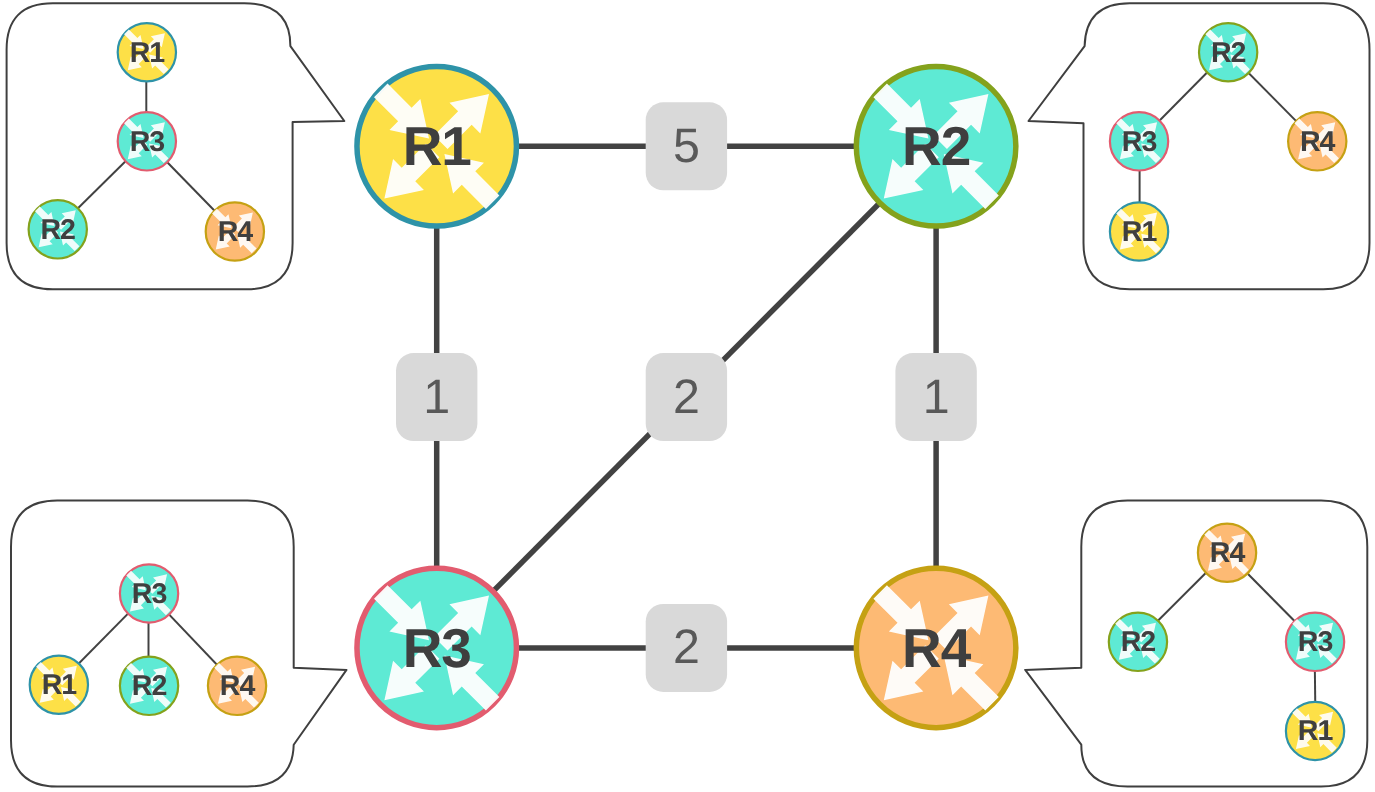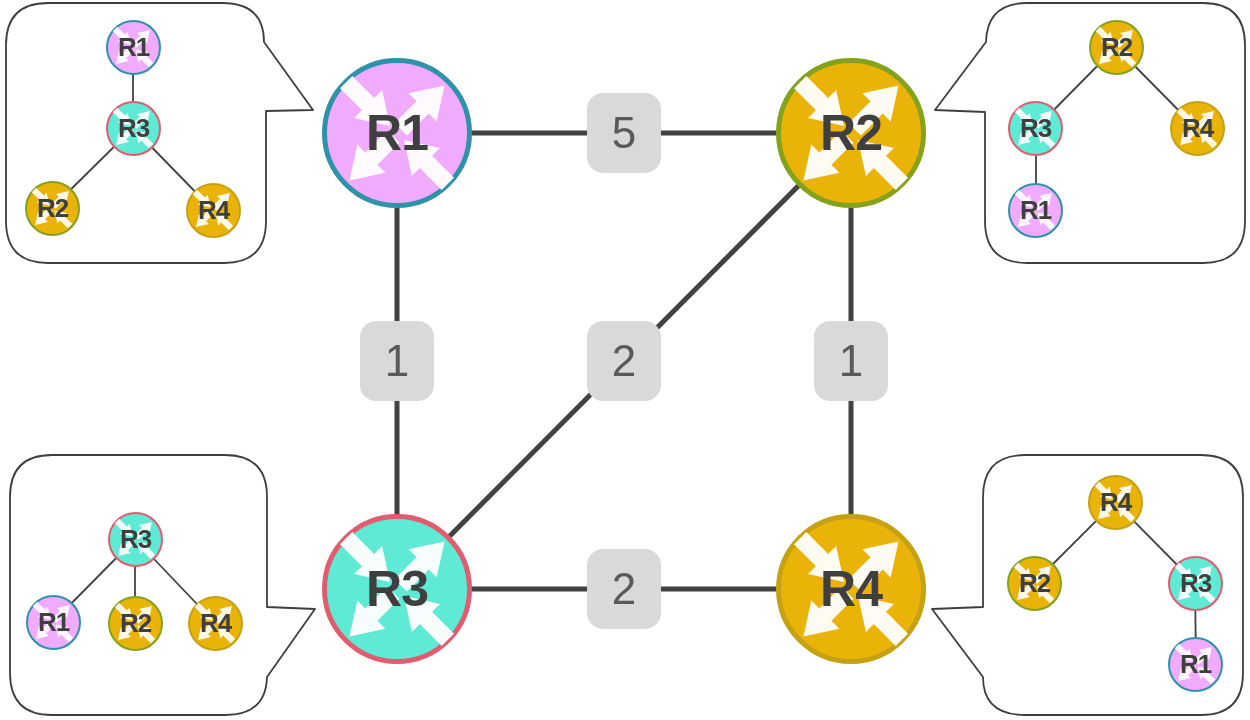--- a/index.html
+++ b/index.html
@@ -23,24 +23,24 @@
     display:flex;align-items:center;justify-content:center;
   }
   .mini .ricon{position:absolute;width:44px;height:44px;left:3px;top:3px;opacity:.9;}
   .mlabel{position:relative;font-size:26px;font-weight:bold;color:#3f3f3f;letter-spacing:-1px;}
   
   .badge{
     position:absolute;width:74px;height:80px;border-radius:16px;background:#d9d9d9;
     color:#595959;font-size:44px;display:flex;align-items:center;justify-content:center;
   }
   
-  .cyan{background:#f0abfc;border-color:#2e93a8;}
-  .green{background:#eab308;border-color:#84a21c;}
+  .cyan{background:#fde047;border-color:#2e93a8;}
+  .green{background:#5eead4;border-color:#84a21c;}
   .pink{background:#5eead4;border-color:#e25c6f;}
-  .yellow{background:#eab308;border-color:#c5a113;}
+  .yellow{background:#fdba74;border-color:#c5a113;}
 </style>
 </head>
 <body>
 
 <div class="canvas">
 
   <svg width="0" height="0" style="position:absolute" aria-hidden="true">
     <defs>
       <path id="ri-arrow" d="M0,-7 L25,-7 L25,-16 L50,0 L25,16 L25,7 L0,7 Z"></path>
       <g id="router-sym" fill="#ffffff">

